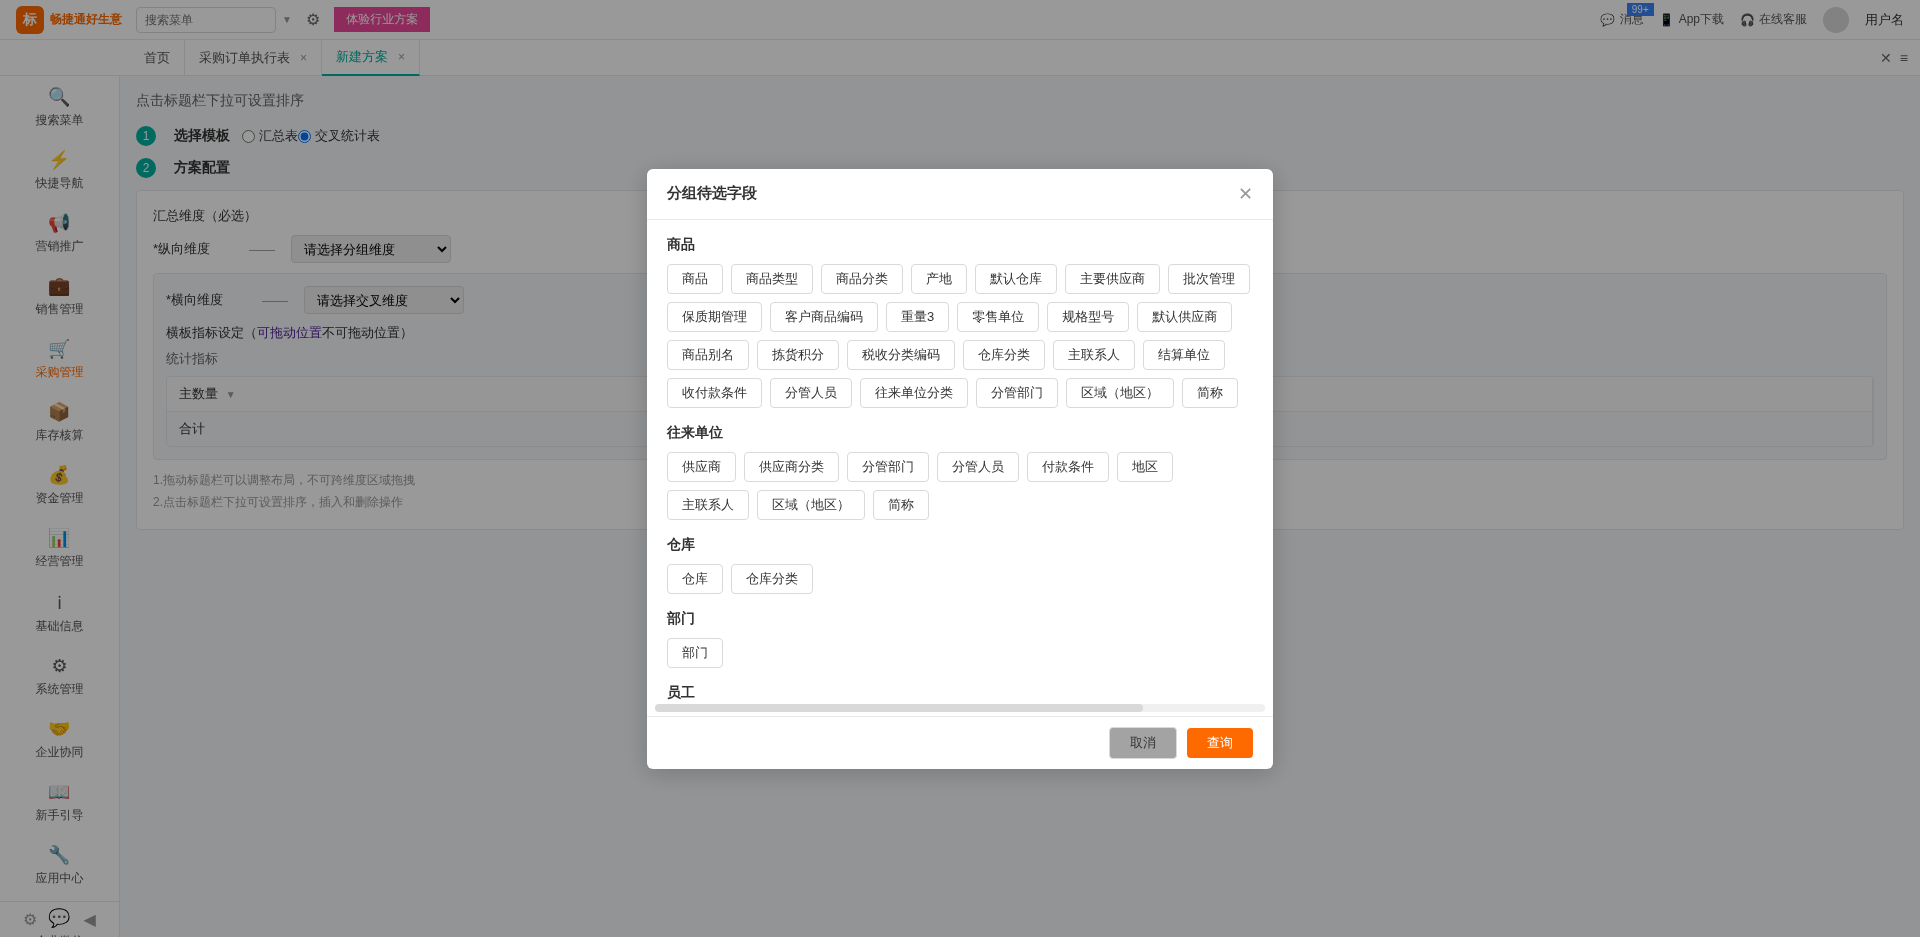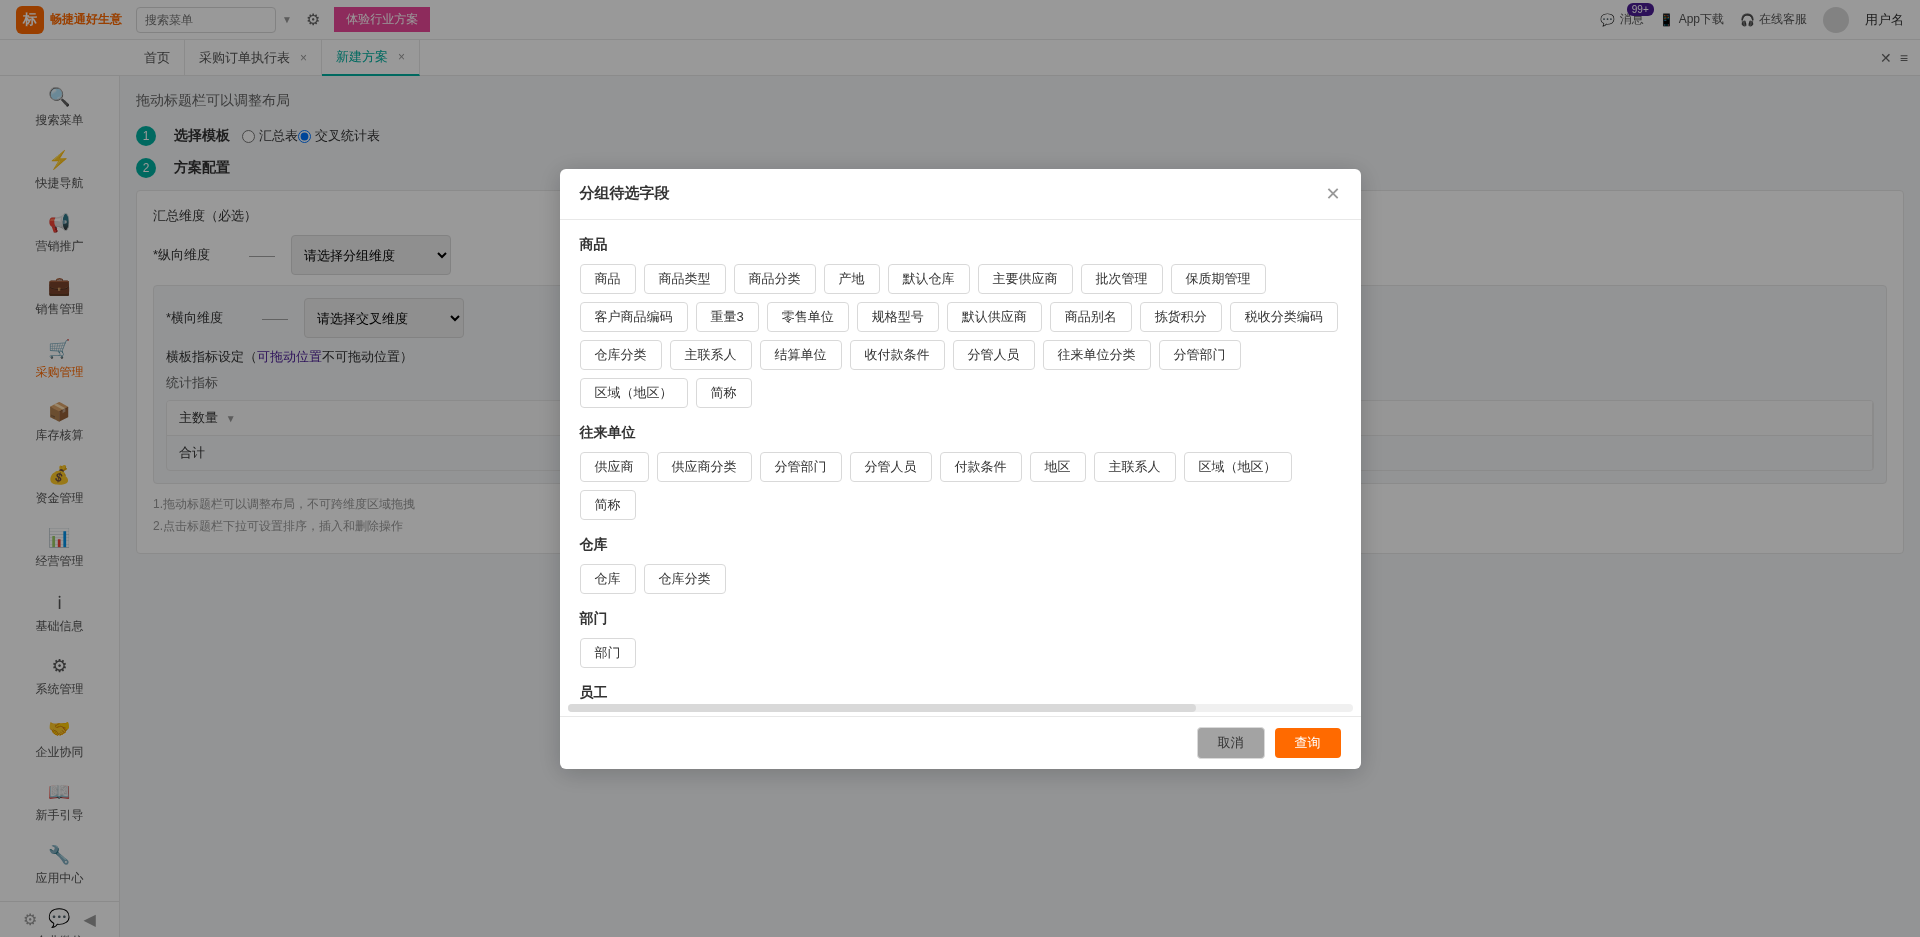--- a/index.html
+++ b/index.html
@@ -10,21 +10,21 @@
     .logo-area { display: flex; align-items: center; width: 120px; gap: 6px; }
     .logo-icon { width: 28px; height: 28px; background: #ff6a00; border-radius: 6px; display: flex; align-items: center; justify-content: center; color: white; font-weight: bold; font-size: 14px; }
     .logo-text { color: #ff6a00; font-weight: bold; font-size: 12px; line-height: 1.2; }
     .topbar-search { display: flex; align-items: center; gap: 6px; }
     .topbar-search input { border: 1px solid #d9d9d9; border-radius: 4px; padding: 3px 8px; font-size: 12px; width: 140px; height: 26px; }
     .topbar-search .dropdown-arrow { color: #999; font-size: 10px; }
     .topbar-gear { color: #666; font-size: 16px; margin-left: 8px; cursor: pointer; }
     .topbar-btn { background: #ec4899; color: white; border: none; border-radius: 0; padding: 4px 12px; font-size: 12px; cursor: pointer; margin-left: 8px; }
     .topbar-right { margin-left: auto; display: flex; align-items: center; gap: 16px; }
     .topbar-right-item { display: flex; align-items: center; gap: 4px; font-size: 12px; color: #555; cursor: pointer; position: relative; }
-    .badge { background: #4c1d95; color: white; border-radius: 6px; font-size: 10px; padding: 1px 5px; position: absolute; top: -8px; right: -10px; }
+    .badge { background: #3b82f6; color: white; border-radius: 0; font-size: 10px; padding: 1px 5px; position: absolute; top: -8px; right: -10px; }
     .avatar-circle { width: 26px; height: 26px; background: #d9d9d9; border-radius: 50%; }
 
     
     .tabbar { height: 36px; background: #fff; display: flex; align-items: center; padding: 0 0 0 130px; border-bottom: 1px solid #e8e8e8; position: fixed; top: 40px; left: 0; right: 0; z-index: 99; }
     .tab { height: 36px; display: flex; align-items: center; padding: 0 14px; font-size: 13px; cursor: pointer; color: #555; border-right: 1px solid #e8e8e8; gap: 6px; }
     .tab.active { color: #00b0a0; border-bottom: 2px solid #00b0a0; }
     .tab-close { font-size: 12px; color: #999; margin-left: 4px; cursor: pointer; }
     .tabbar-right-btn { margin-left: auto; display: flex; align-items: center; gap: 8px; padding-right: 12px; }
     .tabbar-icon-btn { font-size: 14px; color: #666; cursor: pointer; }
 
@@ -39,36 +39,36 @@
     .page-title { font-size: 14px; color: #666; margin-bottom: 16px; }
     .step-num { display: inline-flex; align-items: center; justify-content: center; width: 20px; height: 20px; background: #00b0a0; color: white; border-radius: 50%; font-size: 12px; margin-right: 6px; }
     .step-label { font-size: 14px; font-weight: bold; color: #333; }
     .radio-group { display: flex; align-items: center; }
     .radio-item { display: flex; align-items: center; gap: 4px; font-size: 13px; cursor: pointer; }
 
     
     .section-box { background: #fff; border: 1px solid #e8e8e8; border-radius: 4px; padding: 16px; margin-bottom: 12px; }
     .form-row { display: flex; align-items: center; gap: 12px; margin-bottom: 10px; }
     .form-label { font-size: 13px; color: #333; min-width: 80px; }
-    .form-select { border: 1px solid #d9d9d9; border-radius: 4px; padding: 4px 8px; font-size: 13px; min-width: 160px; height: 40px; }
+    .form-select { border: 1px solid #d9d9d9; border-radius: 4px; padding: 4px 8px; font-size: 13px; min-width: 160px; height: 28px; }
     .indicator-title { font-size: 13px; color: #666; margin-bottom: 8px; }
     .stats-table { border: 1px solid #e8e8e8; border-radius: 4px; overflow: hidden; }
     .stats-table-header { background: #fafafa; display: flex; }
     .stats-table-cell { padding: 8px 12px; border-right: 1px solid #e8e8e8; font-size: 13px; flex: 1; }
     .stats-table-row { display: flex; border-top: 1px solid #e8e8e8; }
     .btn-cancel { border: 1px solid #d9d9d9; background: #a3a3a3; color: #333; border-radius: 4px; padding: 6px 20px; cursor: pointer; font-size: 13px; }
     .btn-confirm { background: #ff6a00; color: white; border: none; border-radius: 4px; padding: 6px 20px; cursor: pointer; font-size: 13px; }
 
     
     .sidebar-bottom { position: absolute; bottom: 0; left: 0; right: 0; display: flex; justify-content: space-around; padding: 8px 0; border-top: 1px solid #e8e8e8; }
     .sidebar-bottom-btn { font-size: 16px; color: #999; cursor: pointer; }
 
     
     .modal-overlay { position: fixed; top: 0; left: 0; right: 0; bottom: 0; background: rgba(0,0,0,0.4); z-index: 200; display: flex; align-items: center; justify-content: center; }
-    .modal { background: #fff; border-radius: 6px; width: 801px; max-height: 600px; display: flex; flex-direction: column; box-shadow: 0 4px 24px rgba(0,0,0,0.2); }
+    .modal { background: #fff; border-radius: 6px; width: 626px; max-height: 600px; display: flex; flex-direction: column; box-shadow: 0 4px 24px rgba(0,0,0,0.2); }
     .modal-header { display: flex; align-items: center; justify-content: space-between; padding: 14px 20px; border-bottom: 1px solid #e8e8e8; }
     .modal-title { font-size: 15px; font-weight: bold; color: #333; }
     .modal-close { font-size: 18px; color: #999; cursor: pointer; }
     .modal-body { padding: 16px 20px; overflow-y: auto; flex: 1; }
     .modal-footer { padding: 10px 20px; border-top: 1px solid #e8e8e8; display: flex; align-items: center; justify-content: flex-end; gap: 10px; }
     .modal-scrollbar { width: 100%; height: 8px; background: #f0f0f0; border-radius: 4px; margin-top: 4px; }
     .modal-scrollbar-thumb { height: 8px; background: #d9d9d9; border-radius: 4px; width: 80%; }
 
     
     .field-group { margin-bottom: 16px; }
@@ -191,21 +191,21 @@
     <span>企业微信</span>
   </div>
 
   <div class="sidebar-bottom">
     <span class="sidebar-bottom-btn">⚙</span>
     <span class="sidebar-bottom-btn">◀</span>
   </div>
 </div>
 
 <div class="main" style="padding-bottom:60px;">
-  <div class="page-title">拖动标题栏可以调整布局</div>
+  <div class="page-title">点击标题栏下拉可设置排序</div>
 
   <div style="display:flex;align-items:center;gap:12px;margin-bottom:12px;">
     <span class="step-num">1</span>
     <span class="step-label">选择模板</span>
     <div class="radio-group">
       <label class="radio-item">
         <input type="radio" name="template" style="">
         <span>汇总表</span>
       </label>
       <label class="radio-item">

